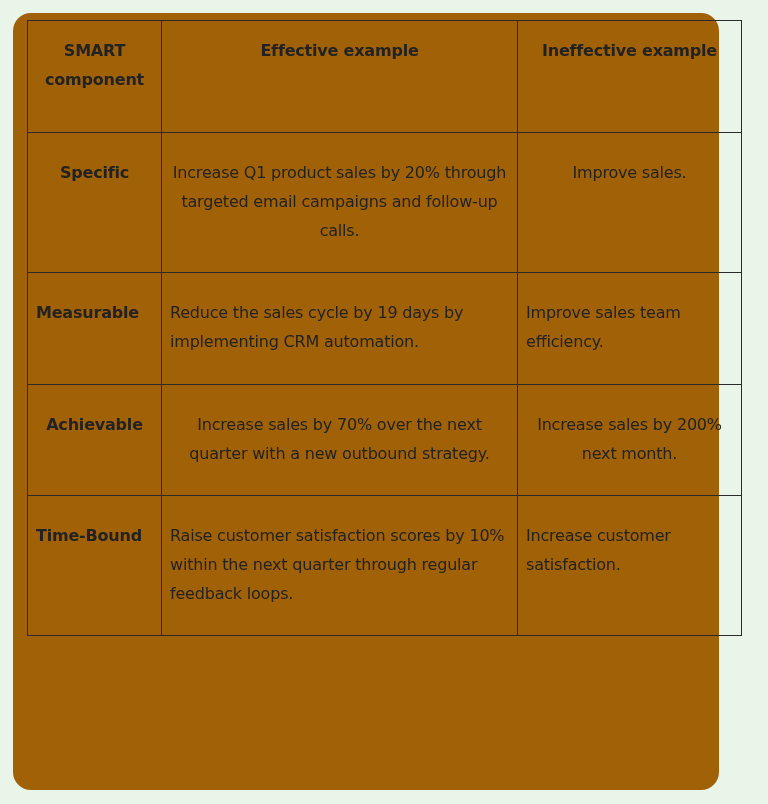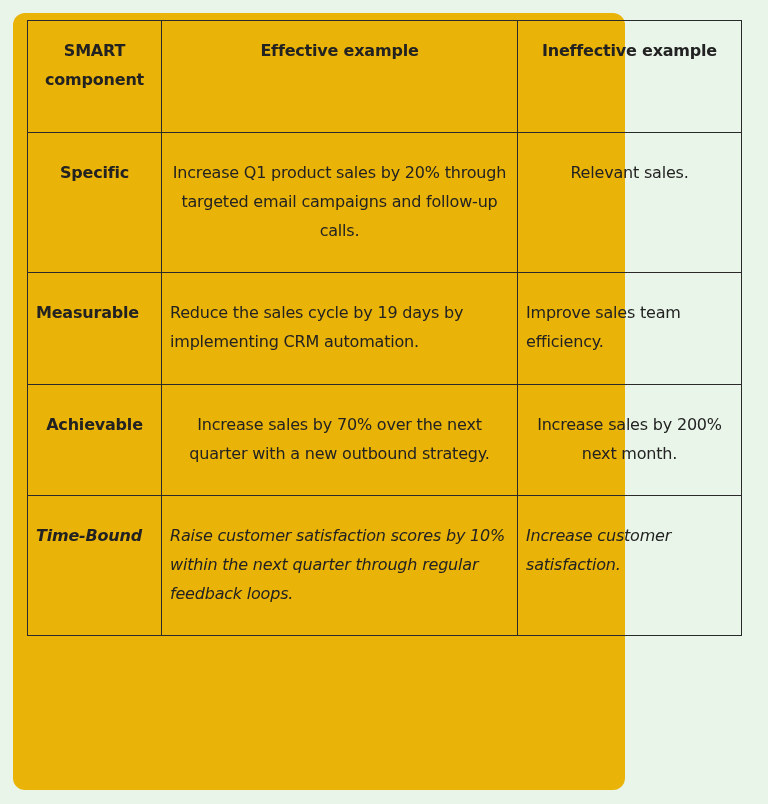--- a/index.html
+++ b/index.html
@@ -2,22 +2,22 @@
 <html><head>
 <meta charset="utf-8">
 <style>
   html, body { margin:0; padding:0; }
   body {
     width:768px; height:804px; background:#e9f5e9;
     font-family:"DejaVu Sans","Liberation Sans",sans-serif;
     position:relative; overflow:hidden;
   }
   .card {
-    position:absolute; left:13px; top:13px; width:612px; height:777px;
-    background:#eab308; border-radius:12px;
+    position:absolute; left:13px; top:13px; width:706px; height:777px;
+    background:#a16207; border-radius:18px;
   }
   table {
     position:absolute; left:14px; top:7px;
     border-collapse:collapse; width:714px;
     table-layout:fixed;
   }
   td, th {
     border:1px solid #2a2a2a;
     vertical-align:top;
     color:#222;
@@ -33,42 +33,42 @@
   td { padding-top:25px; }
   td.comp { font-weight:bold; }
   col.c1 { width:134px; }
   col.c2 { width:356px; }
   col.c3 { width:224px; }
   tr.h0 { height:112px; }
   tr.r0 { height:140px;text-align:center; }
   tr.r1 { height:112px; }
   tr.r2 { height:111px;text-align:center; }
   tr.r3 { height:141px; }
-  tr.r4 { height:140px;font-style:italic; }
+  tr.r4 { height:140px; }
 </style>
 </head>
 <body>
 
 <div class="card">
   <table>
     <colgroup>
         <col class="c1">
         <col class="c2">
         <col class="c3">
       </colgroup>
     <tbody>
         <tr class="h0">
       <th>SMART component</th>
       <th>Effective example</th>
       <th>Ineffective example</th>
     </tr>
     <tr class="r0">
       <td class="comp">Specific</td>
       <td>Increase Q1 product sales by 20% through targeted email campaigns and follow-up calls.</td>
-      <td>Relevant sales.</td>
+      <td>Improve sales.</td>
     </tr>
     <tr class="r1">
       <td class="comp">Measurable</td>
       <td>Reduce the sales cycle by 19 days by implementing CRM automation.</td>
       <td>Improve sales team efficiency.</td>
     </tr>
     <tr class="r2">
       <td class="comp">Achievable</td>
       <td>Increase sales by 70% over the next quarter with a new outbound strategy.</td>
       <td>Increase sales by 200% next month.</td>

